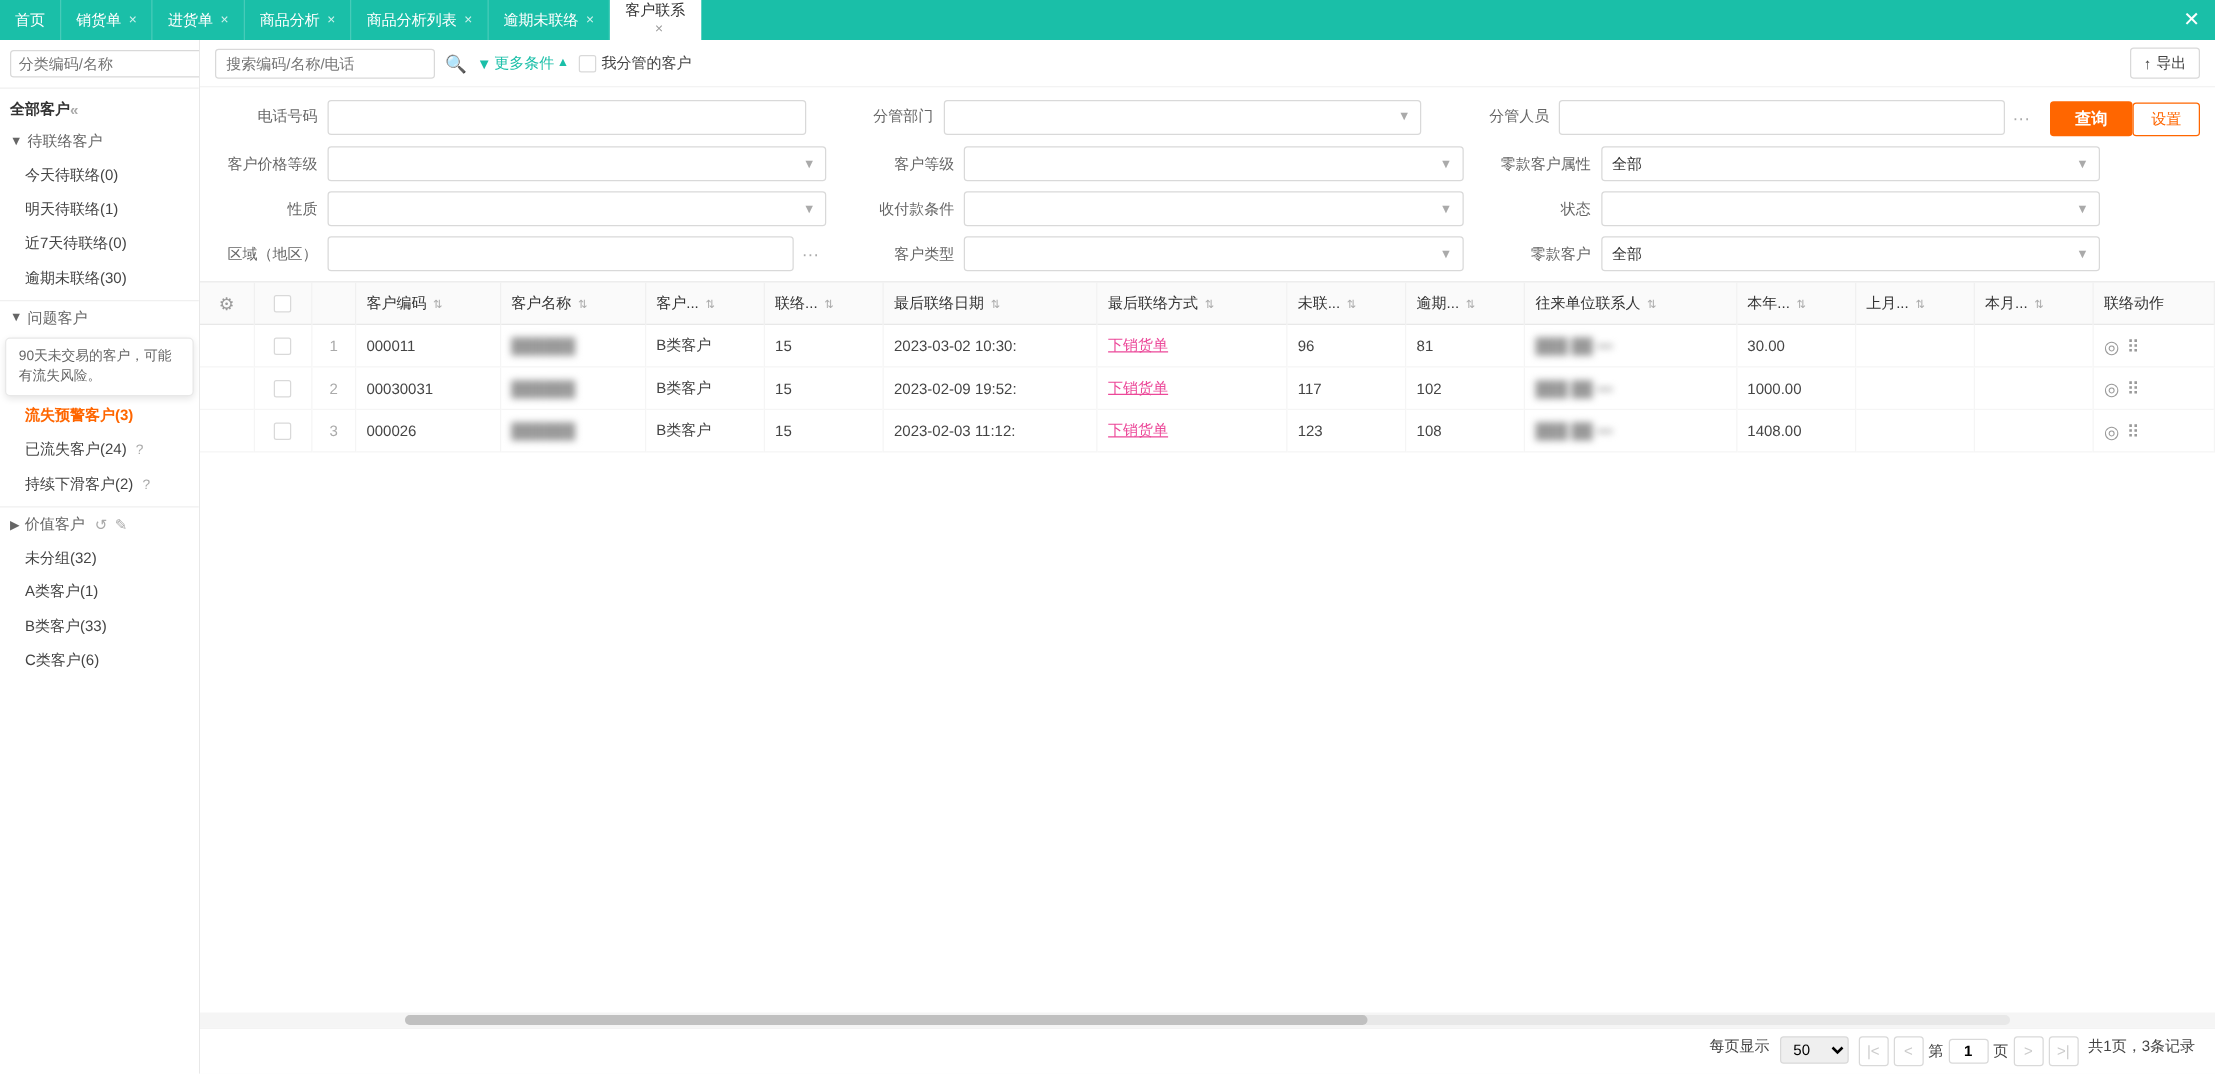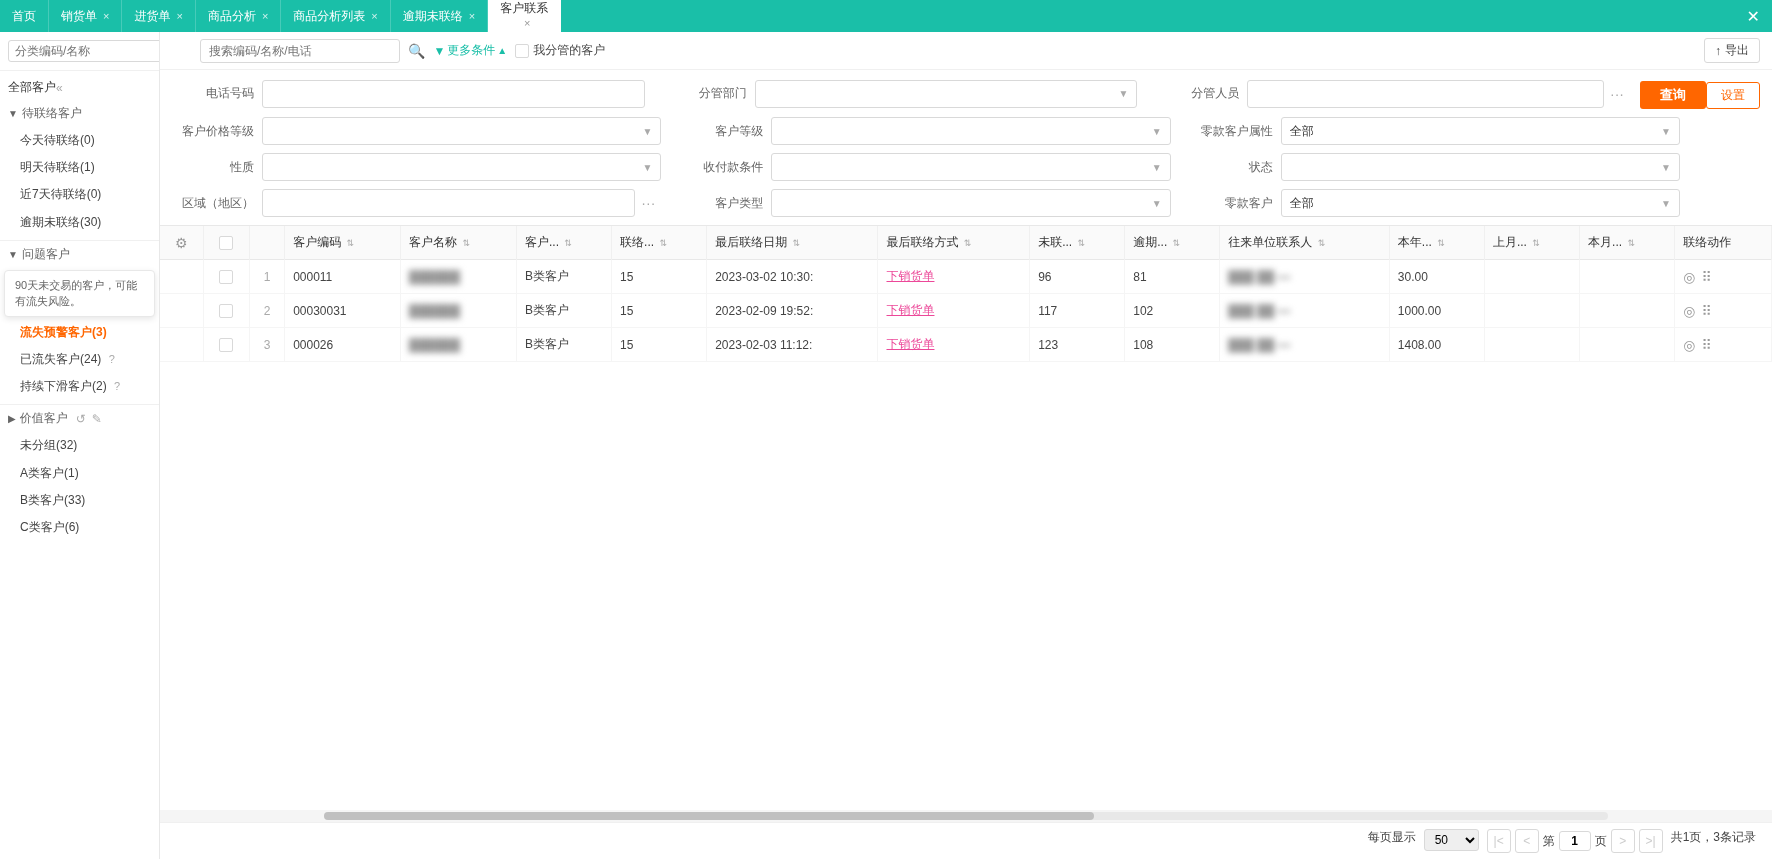--- a/index.html
+++ b/index.html
@@ -76,21 +76,21 @@
       border: 1px solid #d9d9d9;
       border-radius: 3px;
       padding: 3px 6px;
       font-size: 12px;
       outline: none;
     }
     .sidebar-header {
       display: flex;
       align-items: center;
       padding: 8px 8px 4px;
-      font-weight: normal;
+      font-weight: bold;
       font-size: 13px;
       color: #333;
     }
     .sidebar-header .collapse-icon {
       color: #aaa;
       cursor: pointer;
       font-size: 12px;
     }
     .sidebar-group-title {
       display: flex;
@@ -138,28 +138,27 @@
     
     .filter-bar {
       display: flex;
       align-items: center;
       padding: 6px 12px;
       border-bottom: 1px solid #f0f0f0;
       gap: 8px;
       background: #fff;
     }
     .filter-search-input {
-      width: 200px;
+      width: 176px;
       border: 1px solid #d9d9d9;
       border-radius: 3px;
       padding: 4px 8px;
       font-size: 12px;
       outline: none;
       color: #bbb;
-      margin-left: 28px;
     }
     .filter-search-btn {
       color: #1abfa8;
       cursor: pointer;
       font-size: 14px;
     }
     .more-conditions-btn {
       display: flex;
       align-items: center;
       color: #1abfa8;

